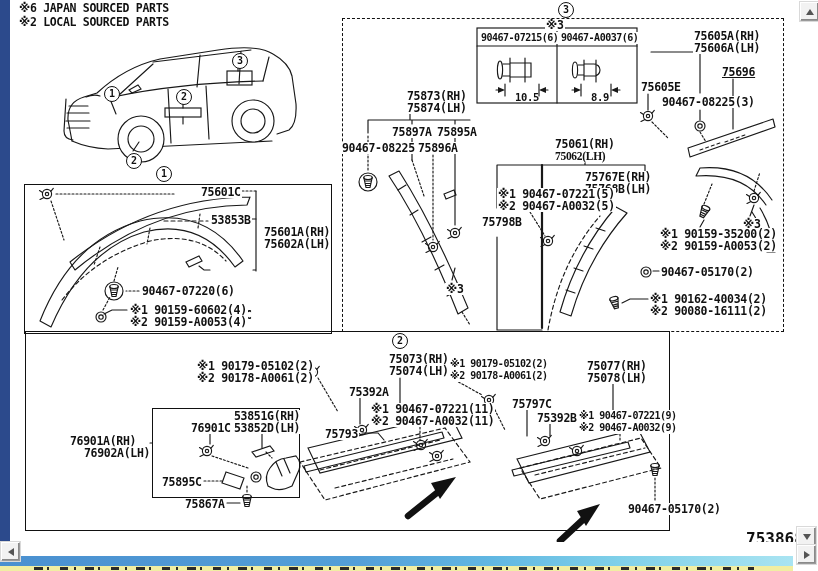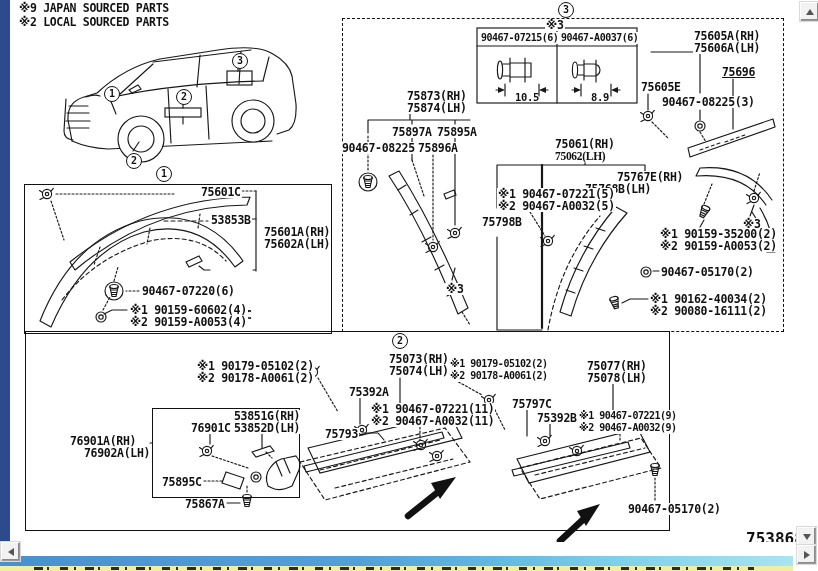--- a/index.html
+++ b/index.html
@@ -213,21 +213,21 @@
       <use href="#gScrew" transform="translate(655,470)"></use>
       <path d="M655,478 V501" stroke-dasharray="2,2"></path>
     </g>
   </svg>
 
   <div class="pbox solidbox" style="left:24px;top:184px;width:306px;height:148px;"></div>
   <div class="pbox dashbox" style="left:342px;top:18px;width:440px;height:312px;"></div>
   <div class="pbox solidbox" style="left:25px;top:331px;width:643px;height:198px;"></div>
   <div class="pbox innerbox" style="left:152px;top:408px;width:146px;height:88px;"></div>
 
-  <div class="lbl" style="left:18px;top:2px;">※9 JAPAN SOURCED PARTS</div>
+  <div class="lbl" style="left:18px;top:2px;">※6 JAPAN SOURCED PARTS</div>
   <div class="lbl" style="left:18px;top:16px;">※2 LOCAL SOURCED PARTS</div>
 
   <div class="callout" style="left:104px;top:86px;">1</div>
   <div class="callout" style="left:176px;top:89px;">2</div>
   <div class="callout" style="left:232px;top:53px;">3</div>
   <div class="callout" style="left:126px;top:153px;">2</div>
   <div class="callout" style="left:156px;top:166px;">1</div>
   <div class="callout" style="left:558px;top:2px;">3</div>
   <div class="callout" style="left:392px;top:333px;">2</div>
 
@@ -251,21 +251,21 @@
   <div class="lbl" style="left:640px;top:81px;">75605E</div>
   <div class="lbl" style="left:661px;top:96px;">90467-08225(3)</div>
   <div class="lbl" style="left:406px;top:90px;">75873(RH)</div>
   <div class="lbl" style="left:406px;top:102px;">75874(LH)</div>
   <div class="lbl" style="left:391px;top:126px;">75897A</div>
   <div class="lbl" style="left:436px;top:126px;">75895A</div>
   <div class="lbl" style="left:341px;top:142px;">90467-08225</div>
   <div class="lbl" style="left:417px;top:142px;">75896A</div>
   <div class="lbl" style="left:554px;top:138px;">75061(RH)</div>
   <div class="lbl" style="left:554px;top:150px;font-family:Liberation Serif, serif;">75062(LH)</div>
-  <div class="lbl" style="left:616px;top:171px;">75767E(RH)</div>
+  <div class="lbl" style="left:584px;top:171px;">75767E(RH)</div>
   <div class="lbl" style="left:584px;top:183px;">75768B(LH)</div>
   <div class="lbl" style="left:497px;top:188px;">※1 90467-07221(5)</div>
   <div class="lbl" style="left:497px;top:200px;">※2 90467-A0032(5)</div>
   <div class="lbl" style="left:481px;top:216px;">75798B</div>
   <div class="lbl" style="left:445px;top:283px;">※3</div>
   <div class="lbl" style="left:742px;top:218px;">※3</div>
   <div class="lbl" style="left:659px;top:228px;">※1 90159-35200(2)</div>
   <div class="lbl" style="left:659px;top:240px;">※2 90159-A0053(2)</div>
   <div class="lbl" style="left:660px;top:266px;">90467-05170(2)</div>
   <div class="lbl" style="left:649px;top:293px;">※1 90162-40034(2)</div>

